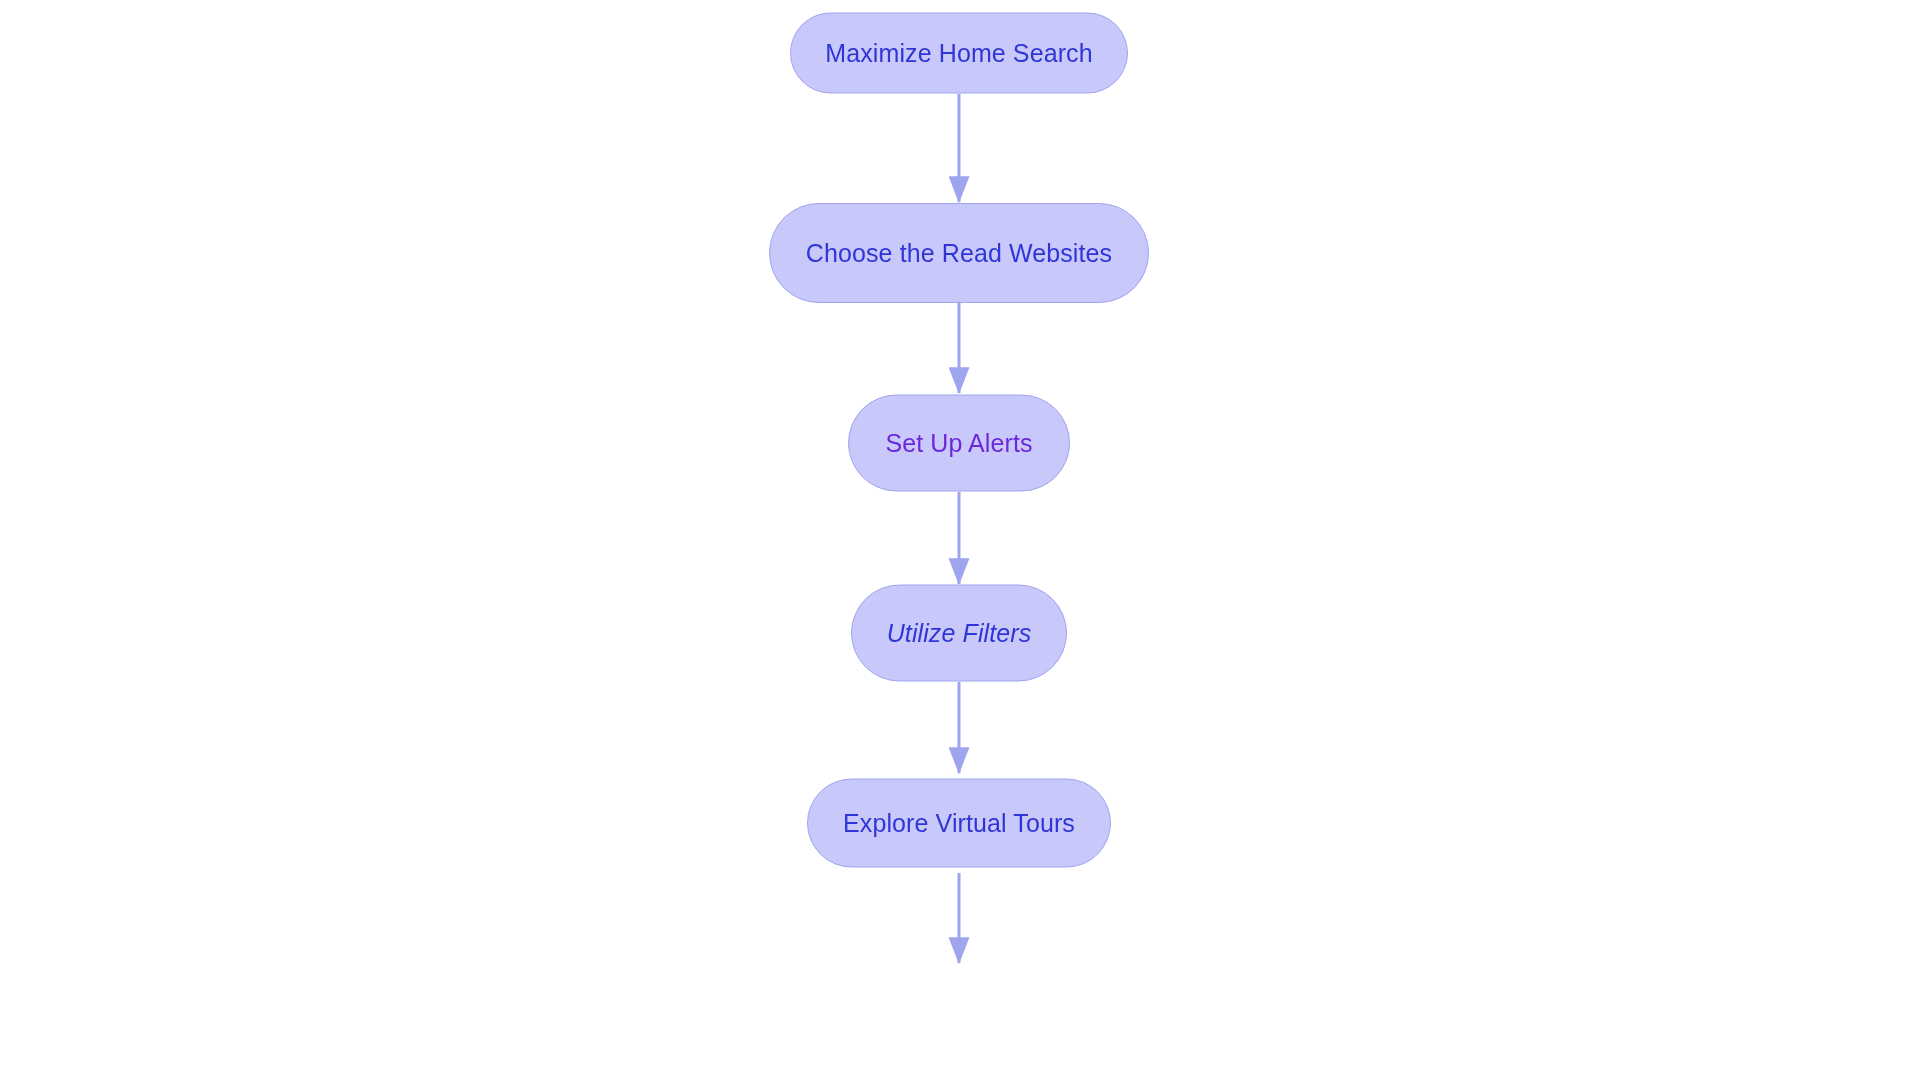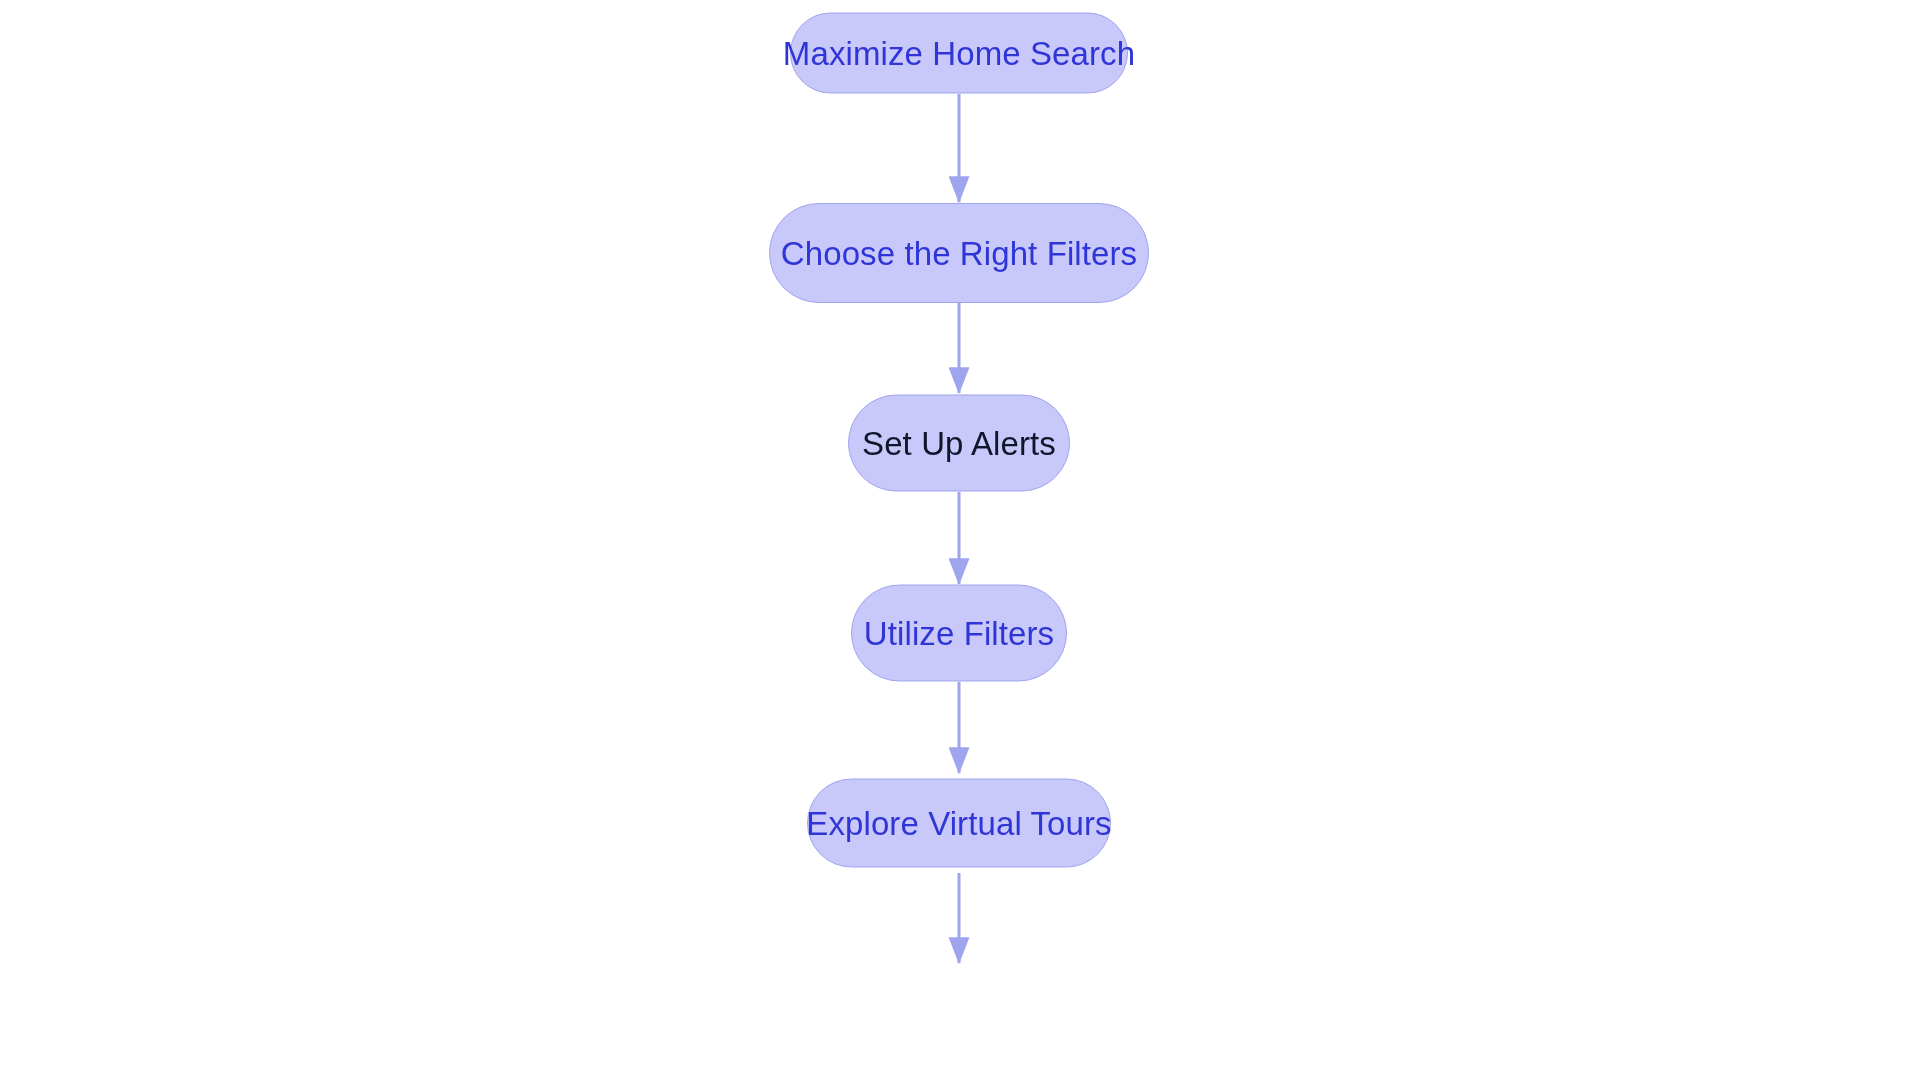--- a/index.html
+++ b/index.html
@@ -47,21 +47,21 @@
     justify-content: center;
     background: #c8c9fa;
     border: 1.6px solid #9fa4ee;
     border-radius: 9999px;
     transform: translate(-50%, -50%);
   }
 
   .node-label {
     color: #2f35d6;
     font-family: "Liberation Sans", "DejaVu Sans", sans-serif;
-    font-size: 33px;
+    font-size: 25px;
     font-weight: 400;
     line-height: 1;
     letter-spacing: 0.1px;
     white-space: nowrap;
     text-align: center;
     user-select: none;
   }
 </style>
 </head>
 <body>
@@ -81,26 +81,26 @@
         <line x1="959" y1="682" x2="959" y2="773" stroke="#9fa4ee" stroke-width="3" marker-end="url(#arrowhead)"></line>
         <line x1="959" y1="873" x2="959" y2="963" stroke="#9fa4ee" stroke-width="3" marker-end="url(#arrowhead)"></line>
       </g>
   </svg>
 
   <div id="node-layer">
       <div class="node" style="left: 959px; top: 53px; width: 338px; height: 81px; background: rgb(200, 201, 250); border-color: rgb(159, 164, 238);">
         <span class="node-label" style="color: rgb(47, 53, 214);">Maximize Home Search</span>
       </div>
       <div class="node" style="left: 959px; top: 253px; width: 380px; height: 100px; background: rgb(200, 201, 250); border-color: rgb(159, 164, 238);">
-        <span class="node-label" style="color: rgb(47, 53, 214);">Choose the Right Filters</span>
+        <span class="node-label" style="color: rgb(47, 53, 214);">Choose the Read Websites</span>
       </div>
       <div class="node" style="left: 959px; top: 443px; width: 222px; height: 97px; background: rgb(200, 201, 250); border-color: rgb(159, 164, 238);">
-        <span class="node-label" style="color: #0f172a;">Set Up Alerts</span>
+        <span class="node-label" style="color: #6d28d9;">Set Up Alerts</span>
       </div>
-      <div class="node" style="left: 959px; top: 633px; width: 216px; height: 97px; background: rgb(200, 201, 250); border-color: rgb(159, 164, 238);">
+      <div class="node" style="left: 959px; top: 633px; width: 216px; height: 97px; background: rgb(200, 201, 250); border-color: rgb(159, 164, 238); font-style: italic;">
         <span class="node-label" style="color: rgb(47, 53, 214);">Utilize Filters</span>
       </div>
       <div class="node" style="left: 959px; top: 823px; width: 304px; height: 89px; background: rgb(200, 201, 250); border-color: rgb(159, 164, 238);">
         <span class="node-label" style="color: rgb(47, 53, 214);">Explore Virtual Tours</span>
       </div>
     </div>
 
 </div>
 
 </body></html>

